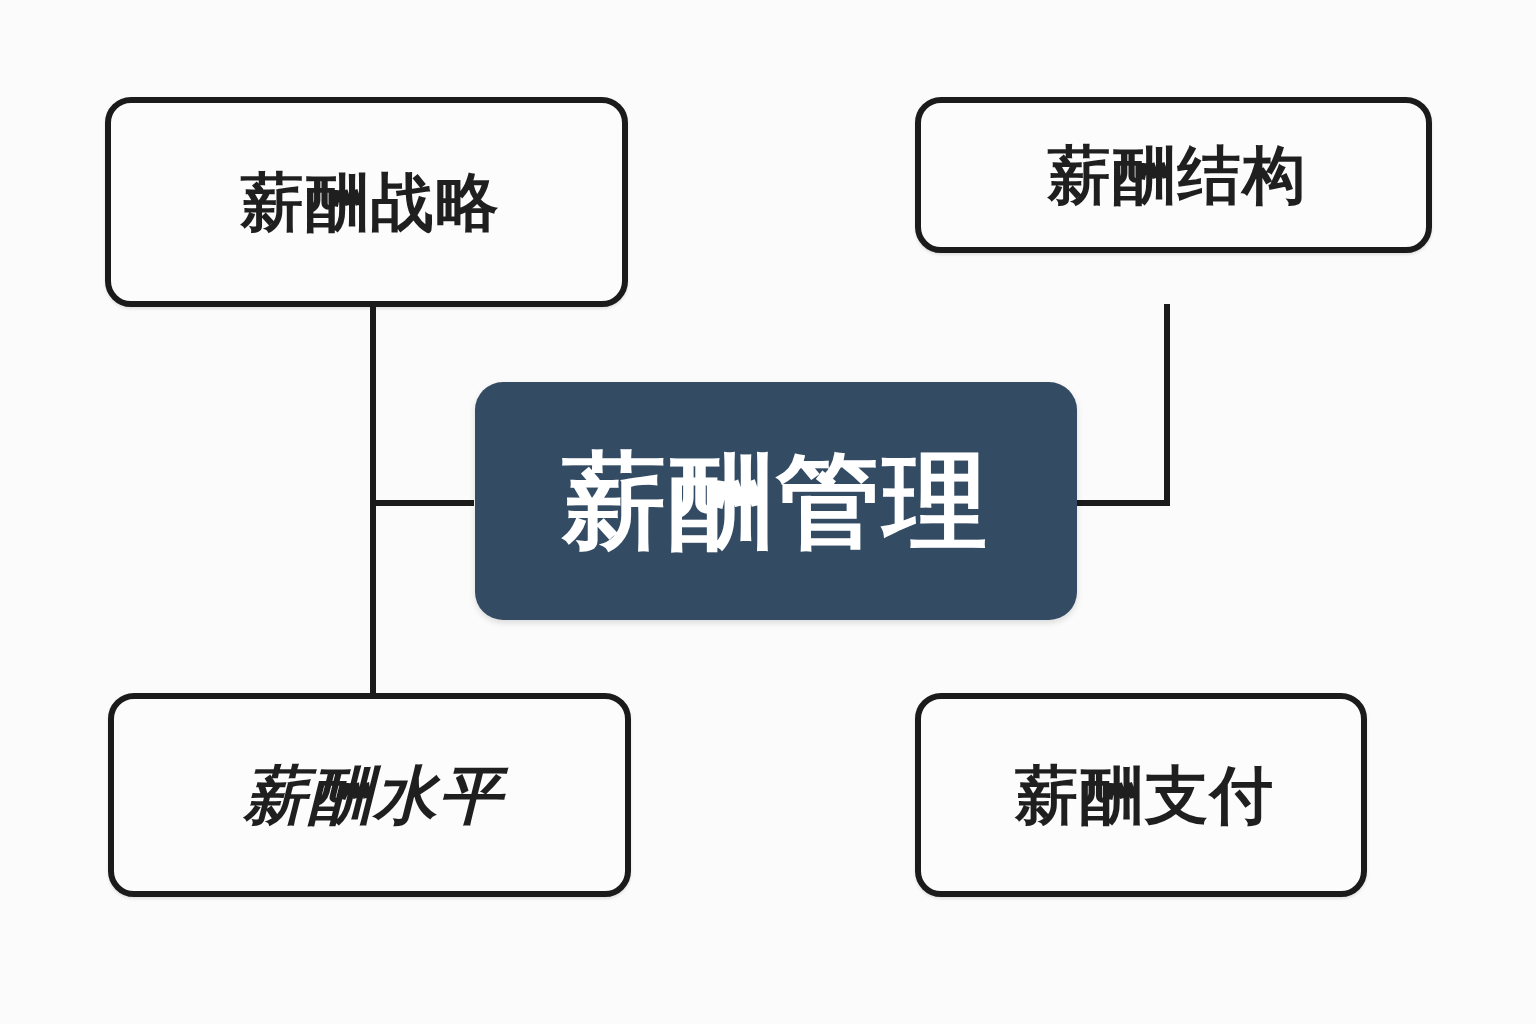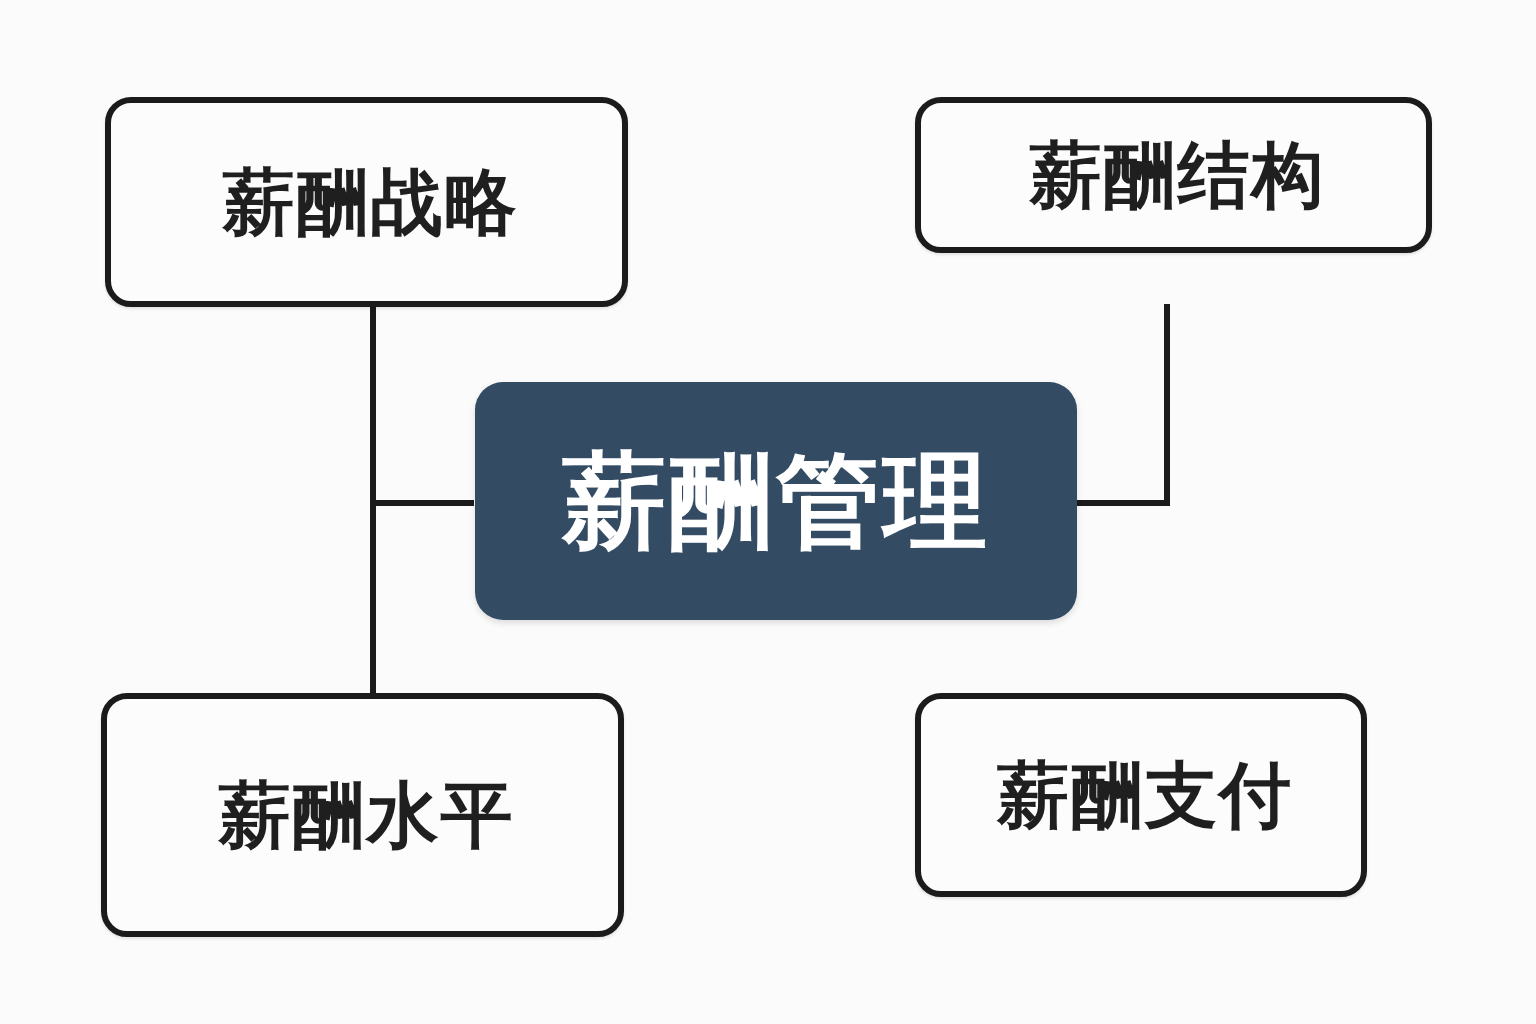--- a/index.html
+++ b/index.html
@@ -60,21 +60,21 @@
     text-align: center;
   }
   .node-outer {
     background: #fcfcfc;
     border: 6px solid #1b1b1b;
     border-radius: 26px;
     box-shadow: 0 2px 3px rgba(0,0,0,0.10);
   }
   .node-outer .node-label {
     color: #1f1f1f;
-    font-size: 72px;
+    font-size: 63px;
     font-weight: 700;
     letter-spacing: 2px;
     line-height: 1;
     white-space: nowrap;
     margin-left: 8px;
   }
 
   .node-center {
     background: #334b63;
     border: none;
@@ -88,21 +88,21 @@
     font-weight: 700;
     letter-spacing: 3px;
     line-height: 1;
     white-space: nowrap;
   }
 
   
   #node-strategy   { left: 105px;  top: 97px;  width: 523px; height: 210px; }
   #node-structure  { left: 915px;  top: 97px;  width: 517px; height: 156px; }
   #node-management { left: 468px;  top: 382px; width: 602px; height: 238px; margin-left: 7px; }
-  #node-level      { left: 101px;  top: 693px; width: 523px; height: 244px; }
+  #node-level      { left: 108px;  top: 693px; width: 523px; height: 204px; font-style: italic; }
   #node-payment    { left: 915px;  top: 693px; width: 452px; height: 204px; }
 </style>
 </head>
 <body>
 
 <div id="diagram-canvas">
 
   <div class="connector conn-left-vert"></div>
   <div class="connector conn-left-horiz"></div>
   <div class="connector conn-right-vert"></div>

